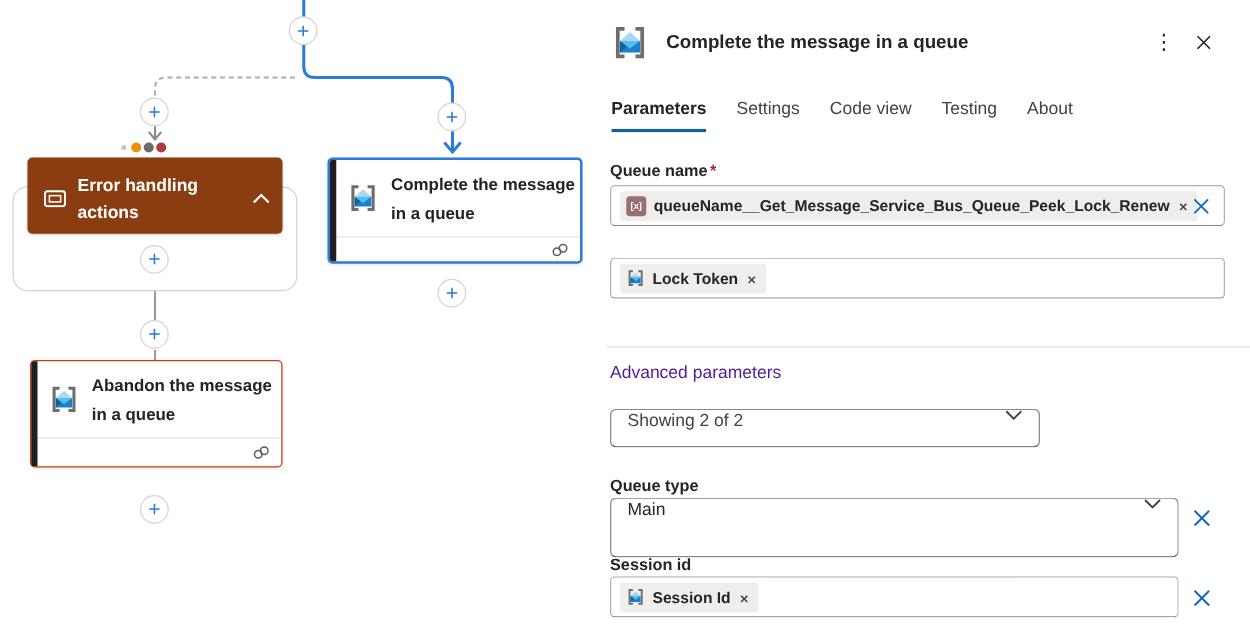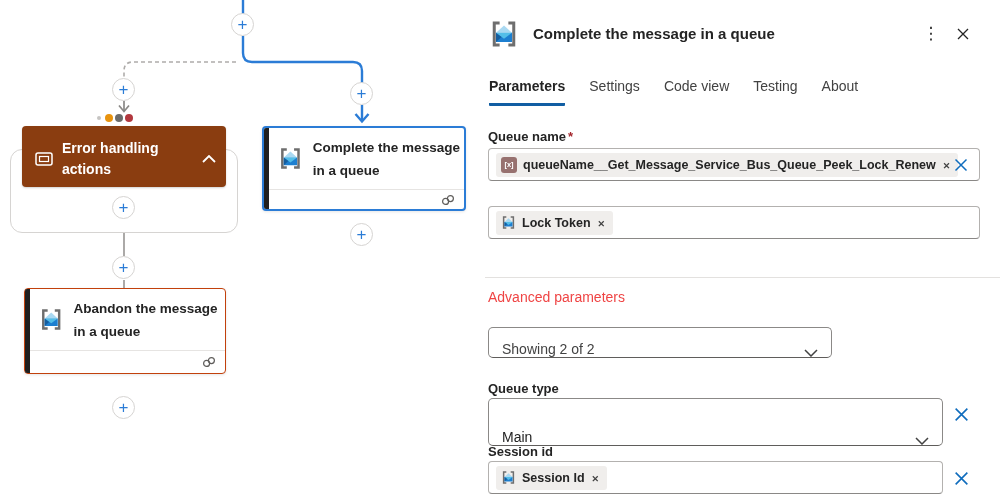--- a/index.html
+++ b/index.html
@@ -65,26 +65,26 @@
   .tk-x { font-size:9px; font-weight:700; color:#424242; margin-left:7px;
     position:relative; top:1px; cursor:pointer; }
   .var-chip { width:16px; height:16px; border-radius:3px; background:#97716f;
     color:#fff; font-size:7.5px; font-weight:700; display:inline-flex;
     align-items:center; justify-content:center; flex:none; }
   .blue-x { position:absolute; cursor:pointer; z-index:6; }
 
   .divider { position:absolute; height:1px; background:#e3e1df; }
 
   .dropdown { position:absolute; background:#fff; border:1px solid #8b8987;
-    border-bottom-color:#5f5d5b; border-radius:5px; display:flex; align-items:flex-end;
+    border-bottom-color:#5f5d5b; border-radius:5px; display:flex; align-items:flex-start;
     justify-content:space-between; padding:0 13px; cursor:pointer; }
   .dd-text { font-size:14px; color:#424242; }
   .dd-text.dark { color:#242424; }
 
-  .adv-label { font-size:14px; color:#ef4444; }
+  .adv-label { font-size:14px; color:#4c1d95; }
 </style>
 </head>
 <body>
 
 <svg width="0" height="0" style="position:absolute">
   <defs>
     <symbol id="sb-icon" viewBox="0 0 24 24">
       <path d="M8.5 3.2 H4.2 V20.8 H8.5" fill="none" stroke="#6e6e6e" stroke-width="2.4"></path>
       <path d="M15.5 3.2 H19.8 V20.8 H15.5" fill="none" stroke="#6e6e6e" stroke-width="2.4"></path>
       <polygon points="5.6,11 18.4,11 18.4,18.4 5.6,18.4" fill="#1d7fd0"></polygon>

